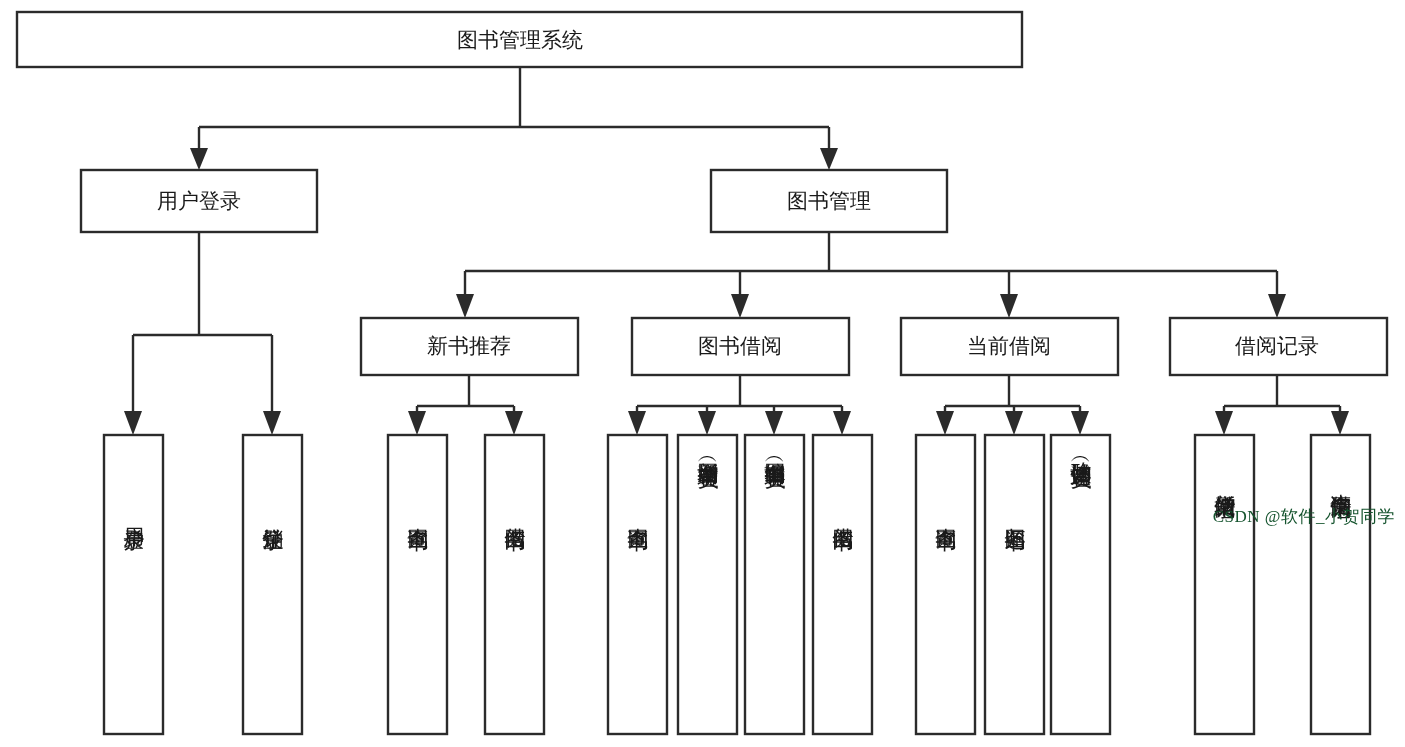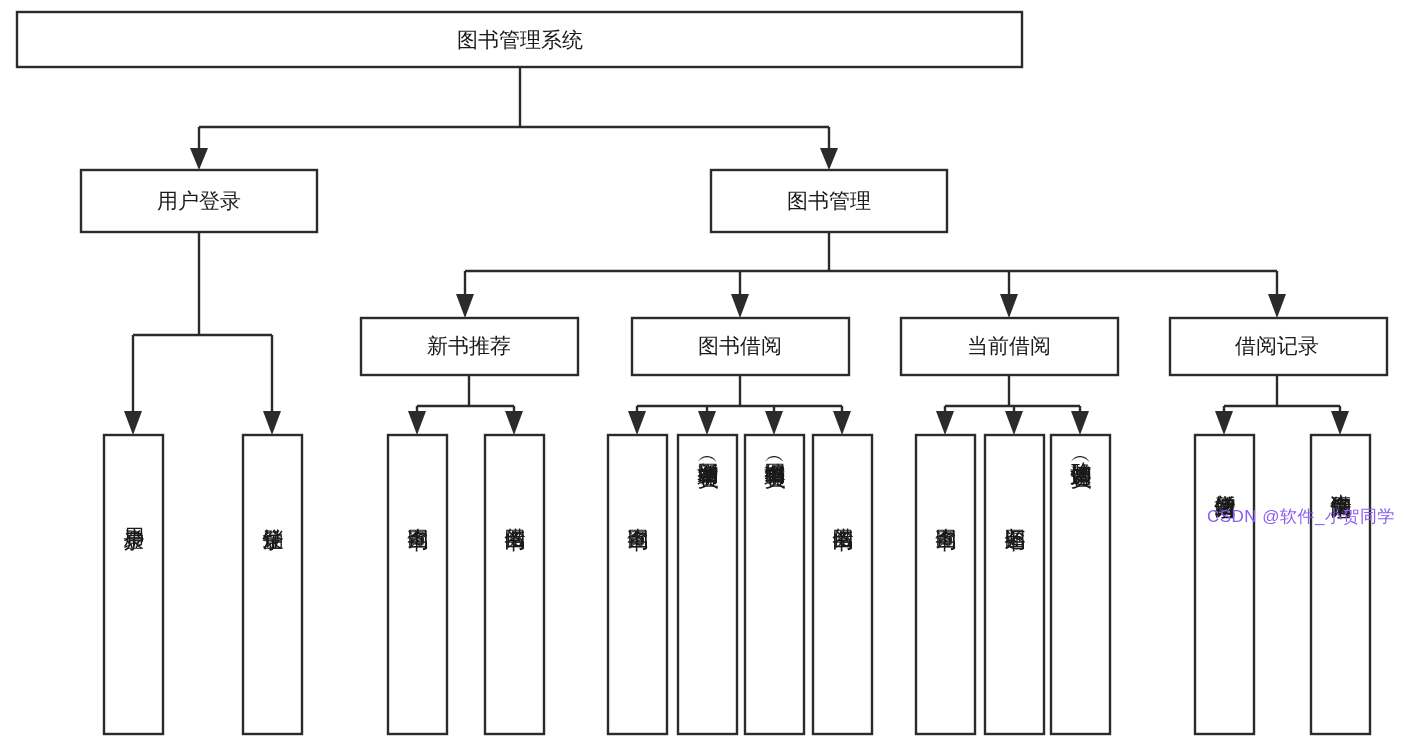--- a/index.html
+++ b/index.html
@@ -65,23 +65,23 @@
     line-height: 1.18;
     letter-spacing: 1px;
     color: #1a1a1a;
     white-space: nowrap;
     text-align: center;
   }
   .watermark {
     position: absolute;
     right: 10px;
     bottom: 6px;
-    font-family: Liberation Sans, sans-serif;
+    font-family: Liberation Serif, serif;
     font-size: 17px;
-    color: #8b5cf6;
+    color: #14532d;
     letter-spacing: 0.5px;
     white-space: nowrap;
   }
 </style>
 </head>
 <body>
 
 <div id="diagram-root">
 
   <svg class="diagram-canvas" viewBox="0 0 1405 747" xmlns="http://www.w3.org/2000/svg">

